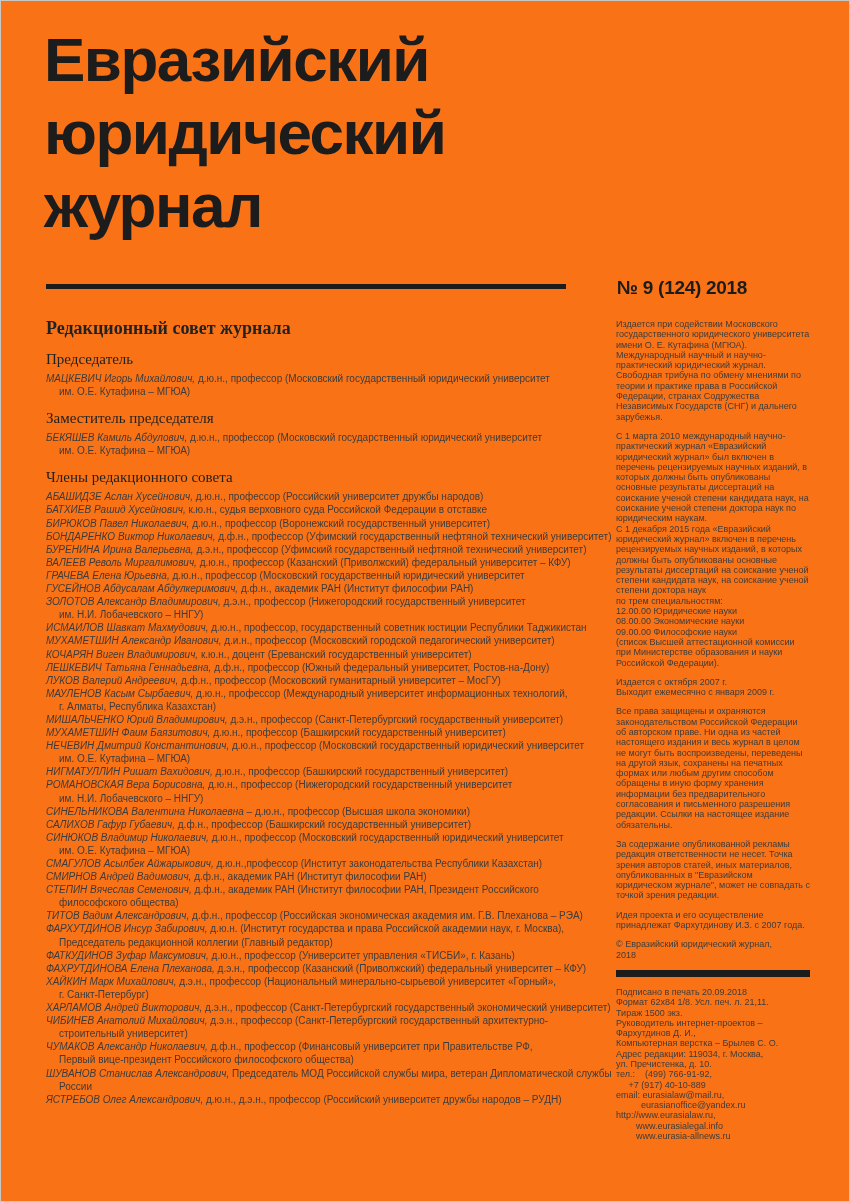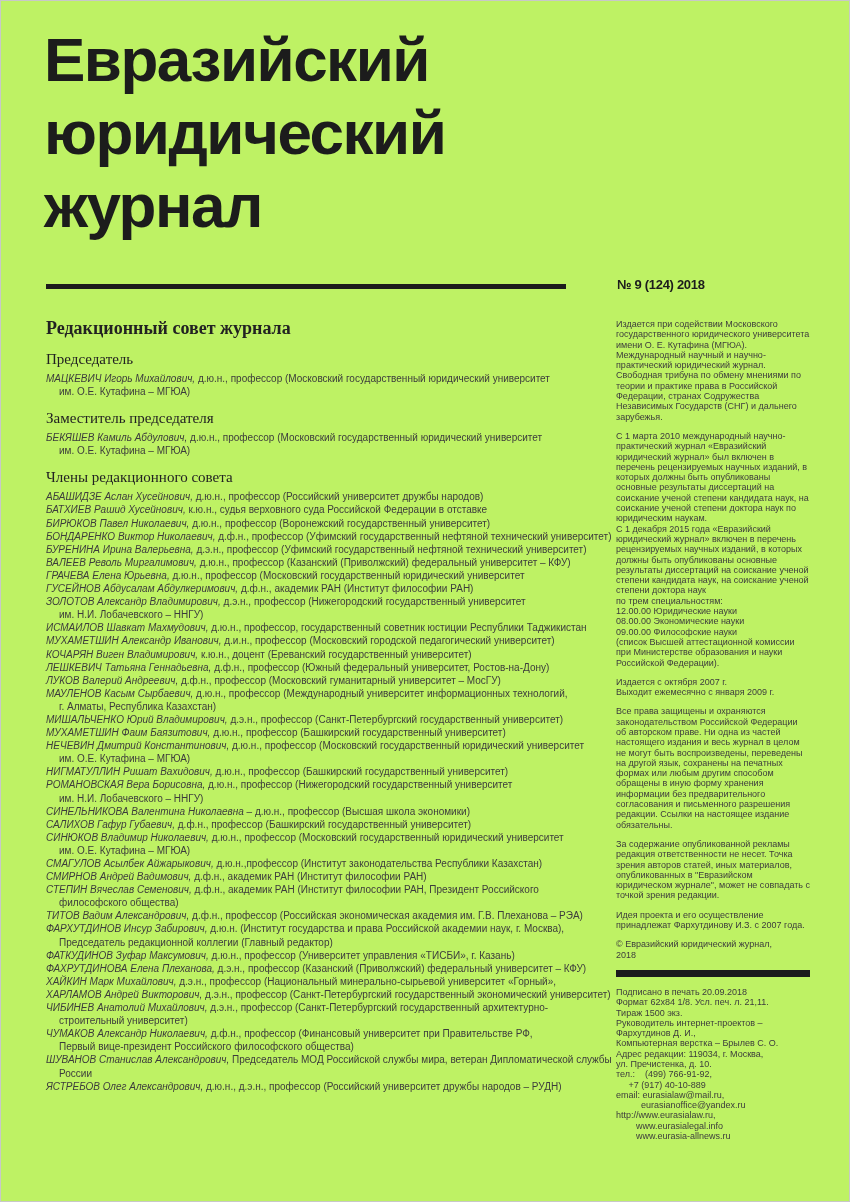--- a/index.html
+++ b/index.html
@@ -1,39 +1,39 @@
 <!DOCTYPE html>
 <html><head>
 <meta charset="utf-8">
 <style>
   html,body{margin:0;padding:0;background:#ffffff;}
   .page{
     position:relative;
     width:850px;height:1202px;
-    background:#bef264;
+    background:#f97316;
     box-sizing:border-box;
     border:1px solid #c8c8c8;
     font-family:"Liberation Sans",sans-serif;
     color:#3c3c3c;
     overflow:hidden;
   }
   
   .masthead{
     position:absolute;left:43px;top:22px;width:560px;
     font-family:"Liberation Sans",sans-serif;
     font-weight:bold;font-size:62px;line-height:73px;
     letter-spacing:-1.5px;color:#1c1c1c;
   }
   .title-rule{
     position:absolute;left:45px;top:283px;width:520px;height:5px;
     background:#1c1c1c;
   }
   .issue-number{
     position:absolute;left:616px;top:276px;width:190px;
-    font-weight:bold;font-size:13px;color:#1c1c1c;letter-spacing:-0.3px;
+    font-weight:bold;font-size:19px;color:#1c1c1c;letter-spacing:-0.3px;
   }
   
   .board{
     position:absolute;left:45px;top:316px;width:528px;
   }
   .board-heading{
     font-family:"Liberation Serif",serif;font-weight:bold;
     font-size:18px;line-height:22px;color:#222;
     margin:0 0 8px 0;
   }
@@ -187,20 +187,21 @@
             <div class="mline cont">Председатель редакционной коллегии (Главный редактор)</div>
           </div>
           <div class="member">
             <div class="mline"><span class="mname">ФАТКУДИНОВ Зуфар Максумович,</span> д.ю.н., профессор (Университет управления «ТИСБИ», г. Казань)</div>
           </div>
           <div class="member">
             <div class="mline"><span class="mname">ФАХРУТДИНОВА Елена Плеханова,</span> д.э.н., профессор (Казанский (Приволжский) федеральный университет – КФУ)</div>
           </div>
           <div class="member">
             <div class="mline"><span class="mname">ХАЙКИН Марк Михайлович,</span> д.э.н., профессор (Национальный минерально-сырьевой университет «Горный»,</div>
+            <div class="mline cont">г. Санкт-Петербург)</div>
           </div>
           <div class="member">
             <div class="mline"><span class="mname">ХАРЛАМОВ Андрей Викторович,</span> д.э.н., профессор (Санкт-Петербургский государственный экономический университет)</div>
           </div>
           <div class="member">
             <div class="mline"><span class="mname">ЧИБИНЕВ Анатолий Михайлович,</span> д.э.н., профессор (Санкт-Петербургский государственный архитектурно-</div>
             <div class="mline cont">строительный университет)</div>
           </div>
           <div class="member">
             <div class="mline"><span class="mname">ЧУМАКОВ Александр Николаевич,</span> д.ф.н., профессор (Финансовый университет при Правительстве РФ,</div>

